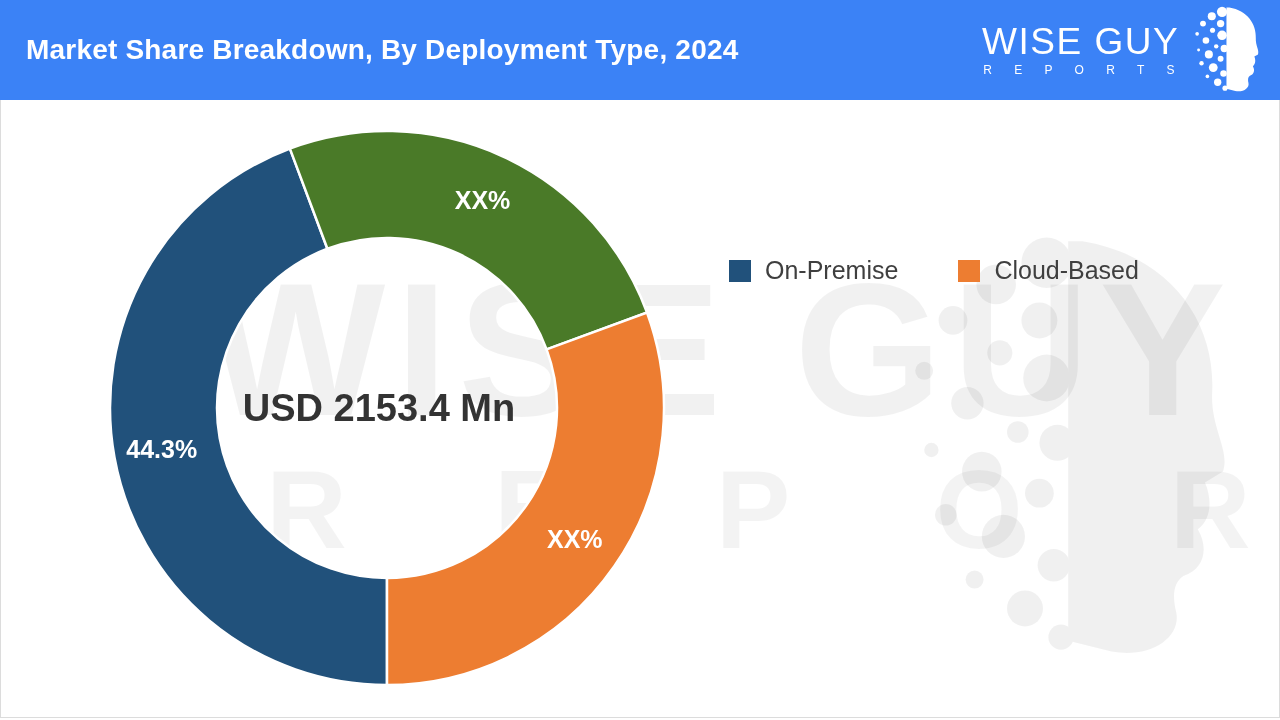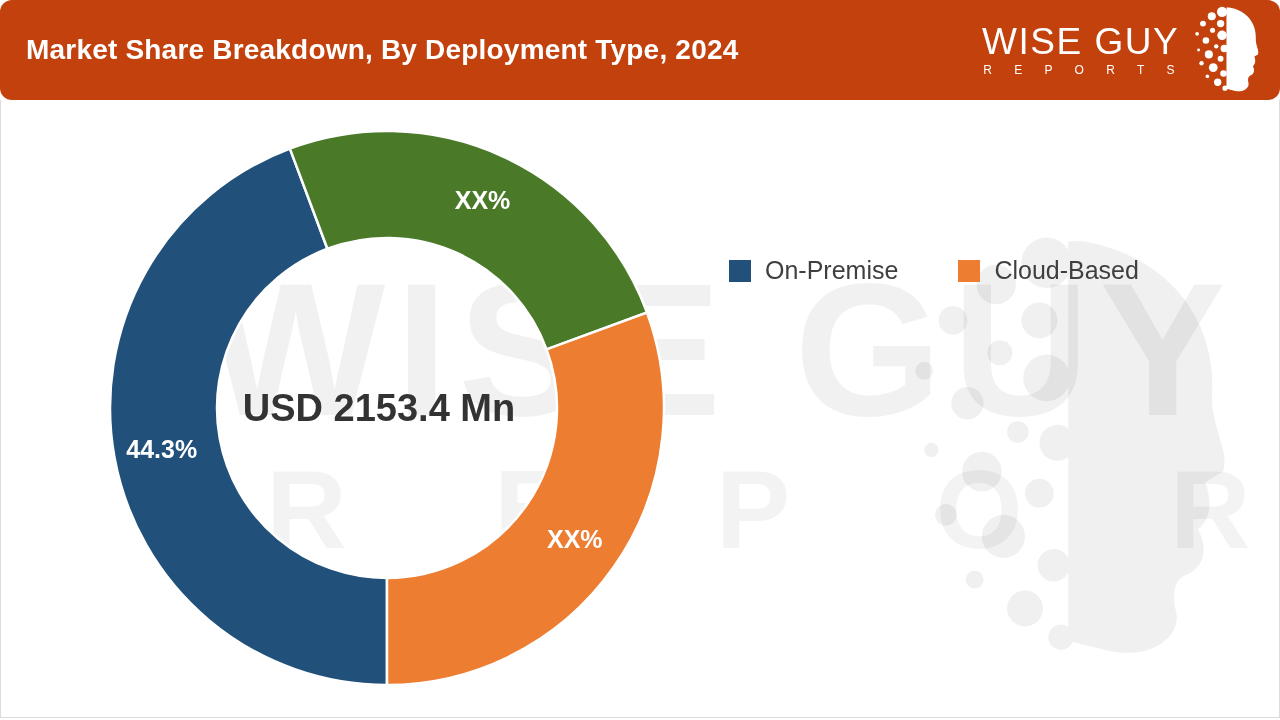--- a/index.html
+++ b/index.html
@@ -6,27 +6,26 @@
   body {
     width:1280px; height:720px;
     background:#ffffff;
     font-family:"Liberation Sans", sans-serif;
     overflow:hidden;
   }
 
   
   .header {
     height:100px;
-    background:#c2410c;
+    background:#3b82f6;
     display:flex;
     align-items:center;
     justify-content:space-between;
     padding:0 18px 0 26px;
     box-sizing:border-box;
-    border-radius:12px;
   }
   .page-title {
     color:#ffffff;
     font-size:28px;
     font-weight:bold;
     letter-spacing:0.2px;
   }
   .logo { display:flex; align-items:center; }
   .logo-text { text-align:center; color:#ffffff; margin-right:4px; }
   .logo-line1 { font-size:37px; font-weight:500; letter-spacing:1.5px; line-height:1; }

